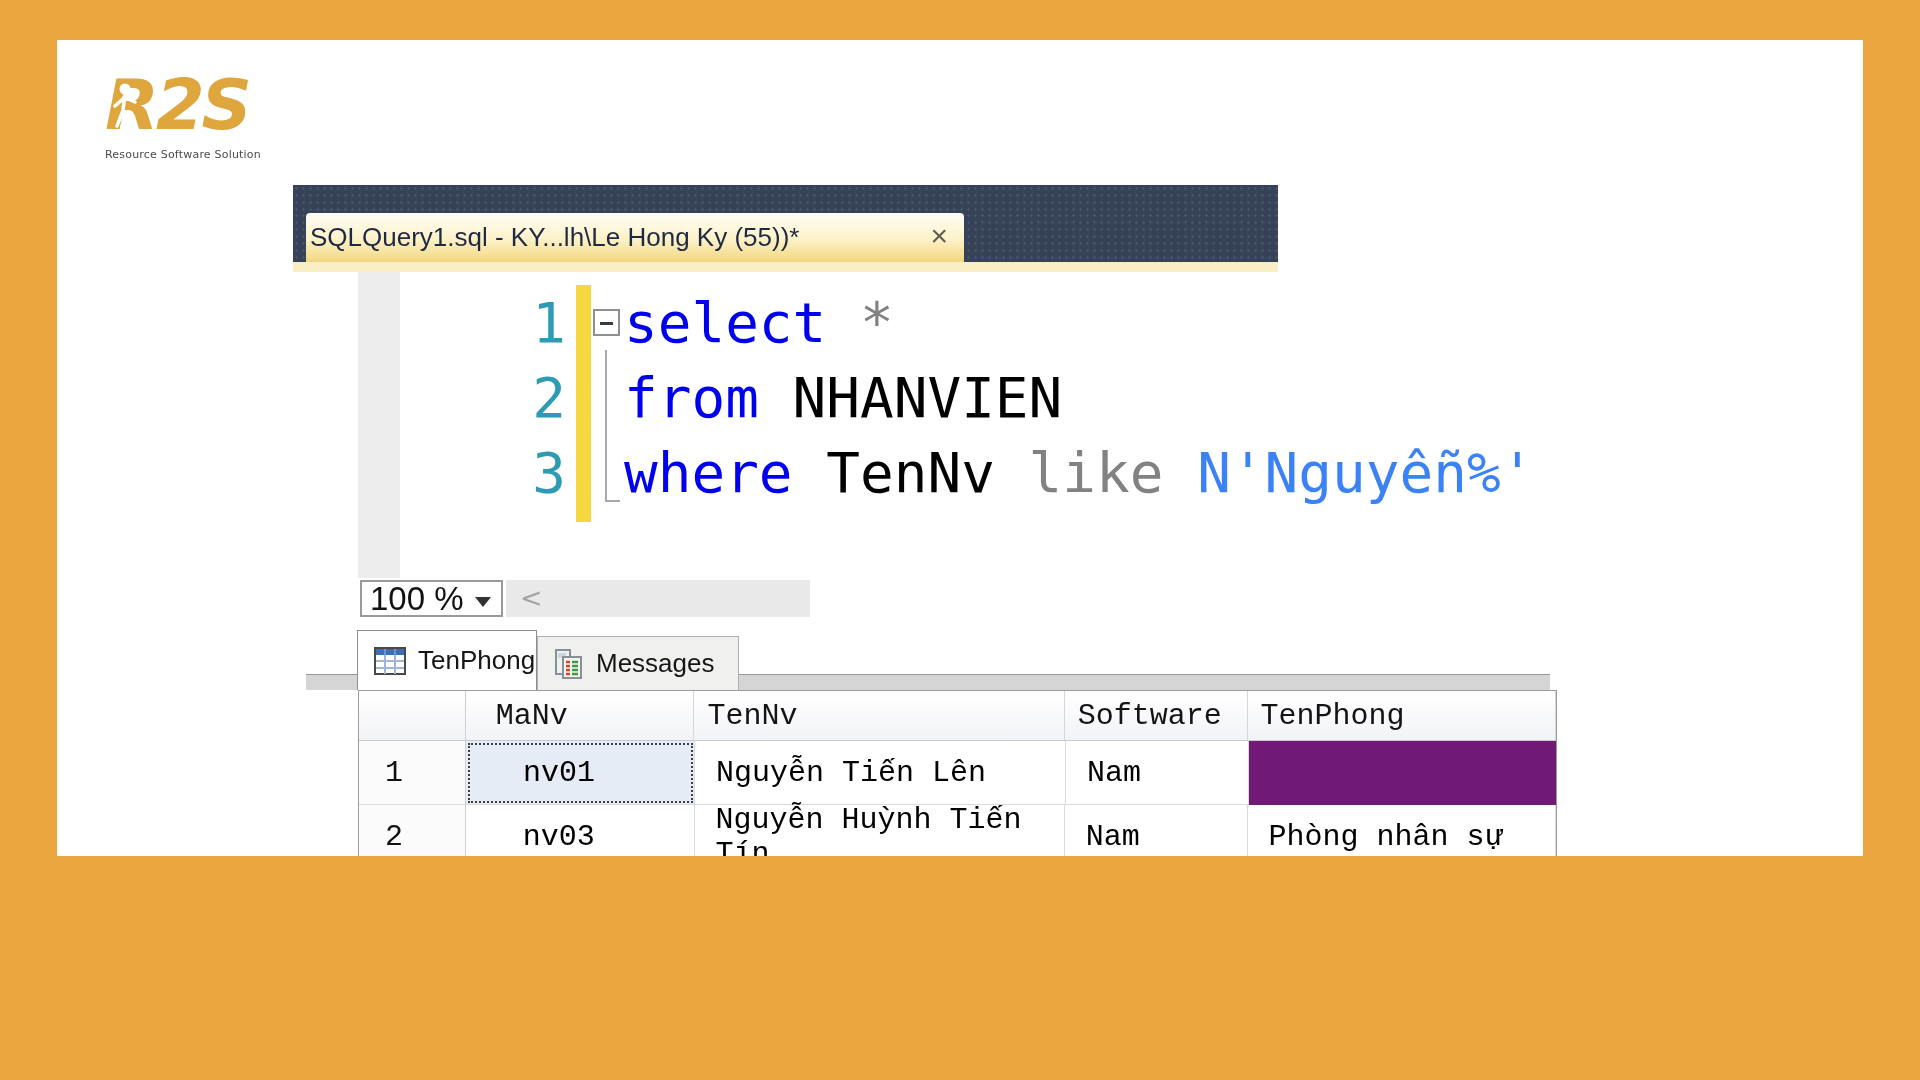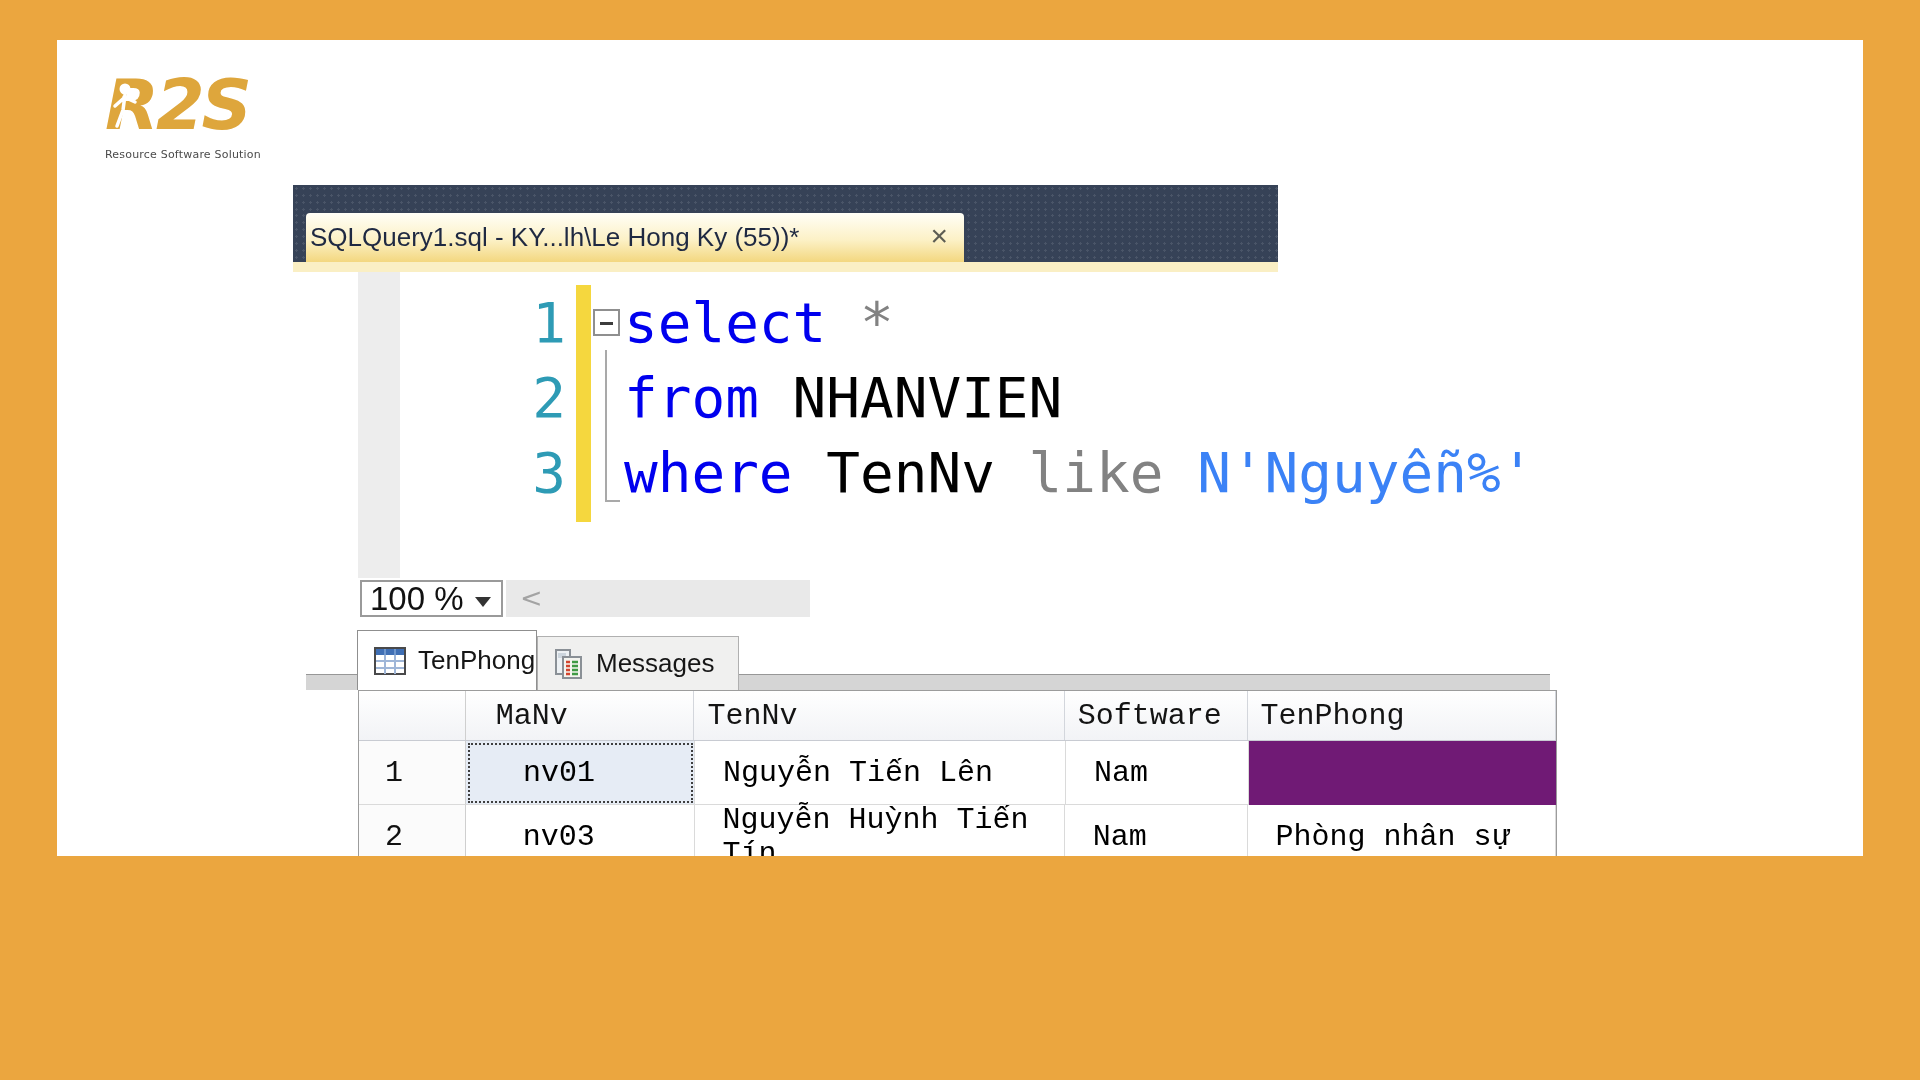--- a/index.html
+++ b/index.html
@@ -70,21 +70,21 @@
   
   .grid { position:absolute; left:65px; top:505px; width:1199px; height:172px; overflow:hidden;
      border-left:1px solid #9c9c9c; border-top:1px solid #9c9c9c; border-right:1px solid #9c9c9c;
      background:#701a75; font-family:Liberation Mono, monospace; }
   .g-header { display:flex; height:50px; background:linear-gradient(180deg,#ffffff 0%,#F2F3F6 100%);
      border-bottom:1px solid #C8CBD2; }
   .g-hcell { height:100%; border-right:1px solid #D3D6DC; font-size:30px; color:#141414;
      display:flex; align-items:center; padding-left:13px; }
   .g-row { display:flex; height:64px; }
   .g-cell { height:100%; border-right:1px solid #DADADA; border-bottom:1px solid #DADADA;
-     font-size:30px; color:#000; display:flex; align-items:center; padding-left:28px; background:#ffffff; cursor:cell; }
+     font-size:30px; color:#000; display:flex; align-items:center; padding-left:21px; background:#ffffff; cursor:cell; }
   .c0 { width:107px; } .c1 { width:229px; } .c2 { width:371px; } .c3 { width:183px; } .c4 { width:309px; }
   .g-rownum { background:#FBFBFB; border-right:1px solid #CFCFCF; padding-left:26px; color:#111; }
   .g-hcell.c0 { border-right:1px solid #CFCFCF; }
   .cell-manv { padding-left:57px; }
   .hdr-manv { padding-left:30px; }
   .g-cell.selected { background:#E6ECF5; outline:2px dotted #3f3f3f; outline-offset:-4px; }
 </style>
 </head>
 <body>
 

